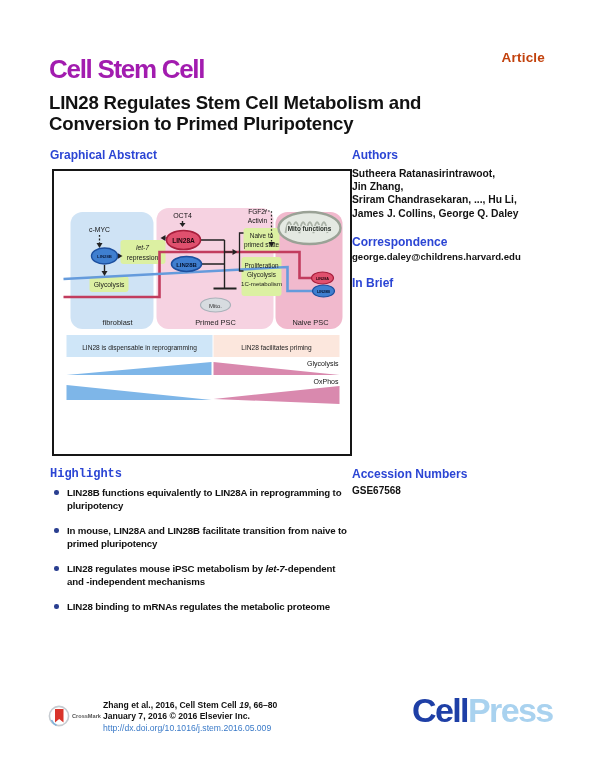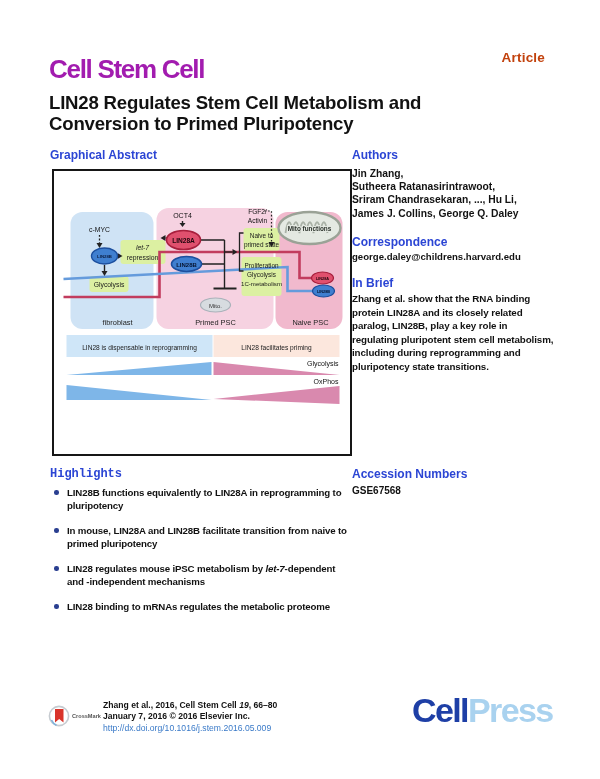--- a/index.html
+++ b/index.html
@@ -121,29 +121,28 @@
       <text x="249" y="154" font-size="7.4" fill="#222" text-anchor="middle">Naive PSC</text>
       <text x="78" y="178.5" font-size="6.6" fill="#222" text-anchor="middle">LIN28 is dispensable in reprogramming</text>
       <text x="215" y="178.5" font-size="6.6" fill="#222" text-anchor="middle">LIN28 facilitates priming</text>
       <text x="277" y="194.5" font-size="7" fill="#111" text-anchor="end">Glycolysis</text>
       <text x="277" y="213" font-size="7" fill="#111" text-anchor="end">OxPhos</text>
     </svg>
   </div>
 
   <div class="abs sec-h authors-h">Authors</div>
   <div class="abs authors-lines">
+    <div>Sutheera Ratanasirintrawoot,</div>
     <div>Jin Zhang,</div>
-    <div>Sutheera Ratanasirintrawoot,</div>
     <div>Sriram Chandrasekaran, ..., Hu Li,</div>
     <div>James J. Collins, George Q. Daley</div>
   </div>
   <div class="abs sec-h corr-h">Correspondence</div>
   <div class="abs email">george.daley@childrens.harvard.edu</div>
   <div class="abs sec-h inbrief-h">In Brief</div>
-  <div class="abs inbrief-text">Zhang et al. show that the RNA binding protein LIN28A and its closely related paralog, LIN28B, play a key role in regulating pluripotent stem cell metabolism, including during reprogramming and pluripotency state transitions.</div>
 
   <div class="abs sec-h hl-h">Highlights</div>
   <ul class="abs hl-list">
     <li><span class="bullet"></span><span>LIN28B functions equivalently to LIN28A in reprogramming to pluripotency</span><span class="hl-em"></span><span></span></li>
     <li><span class="bullet"></span><span>In mouse, LIN28A and LIN28B facilitate transition from naive to primed pluripotency</span><span class="hl-em"></span><span></span></li>
     <li><span class="bullet"></span><span>LIN28 regulates mouse iPSC metabolism by </span><span class="hl-em">let-7</span><span>-dependent and -independent mechanisms</span></li>
     <li><span class="bullet"></span><span>LIN28 binding to mRNAs regulates the metabolic proteome</span><span class="hl-em"></span><span></span></li>
   </ul>
 
   <div class="abs sec-h acc-h">Accession Numbers</div>

